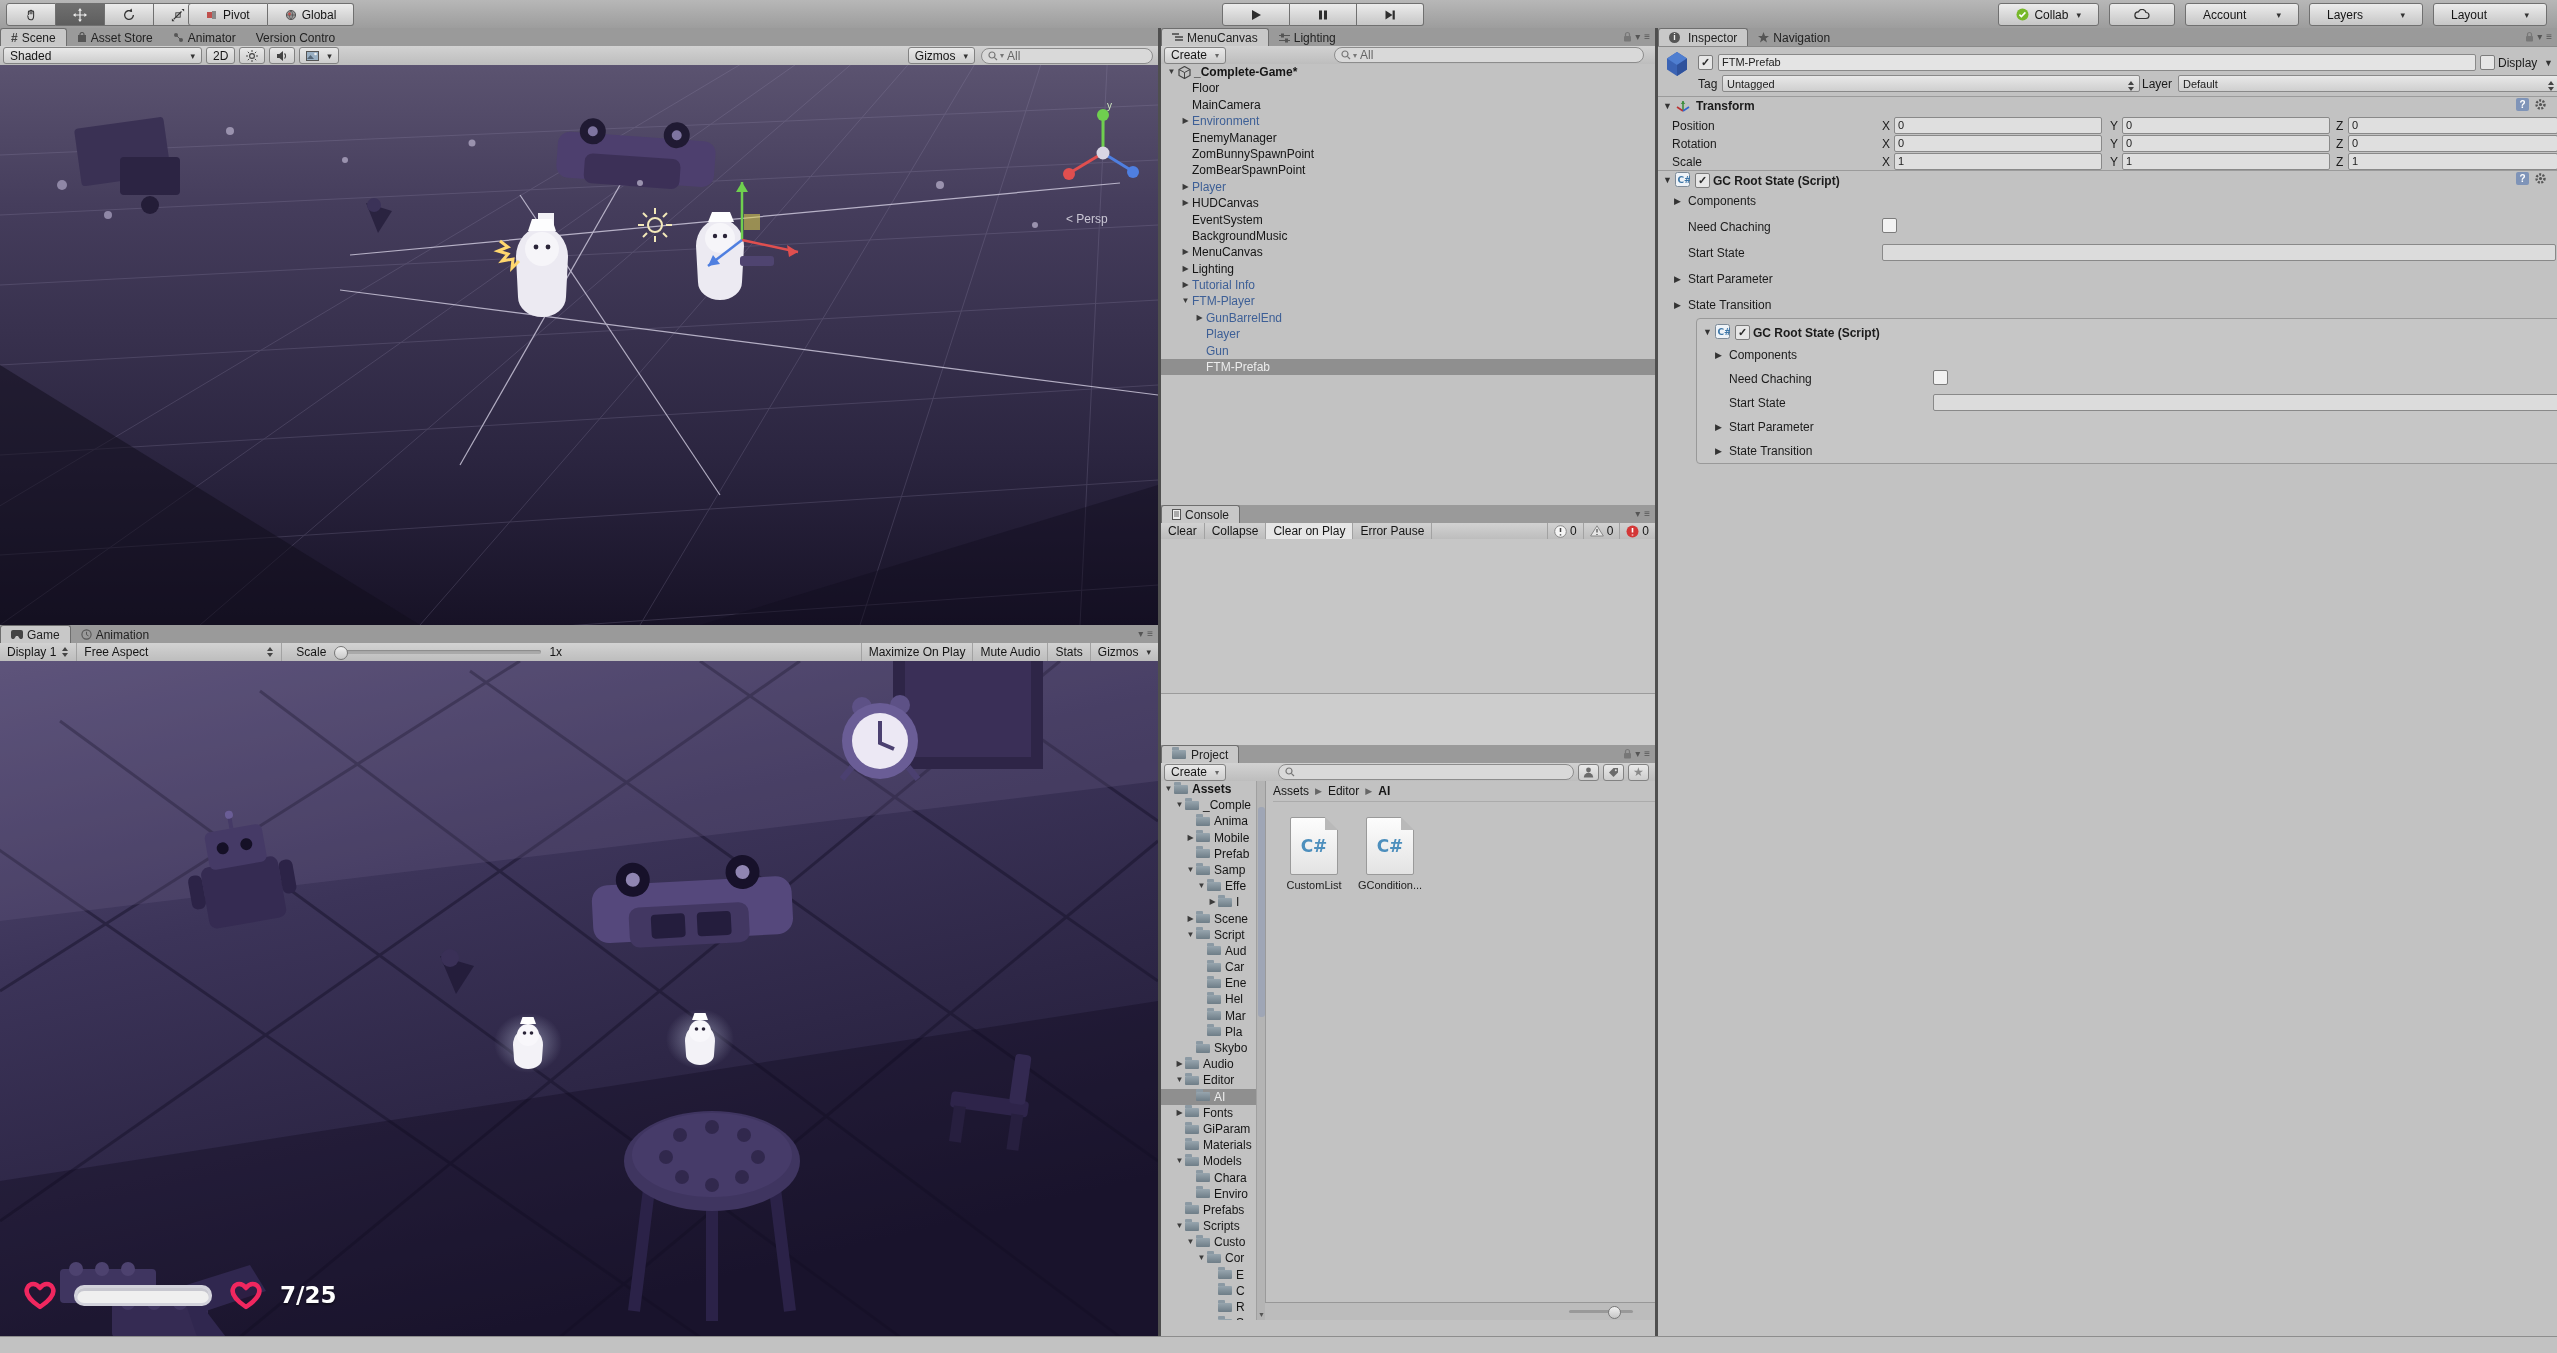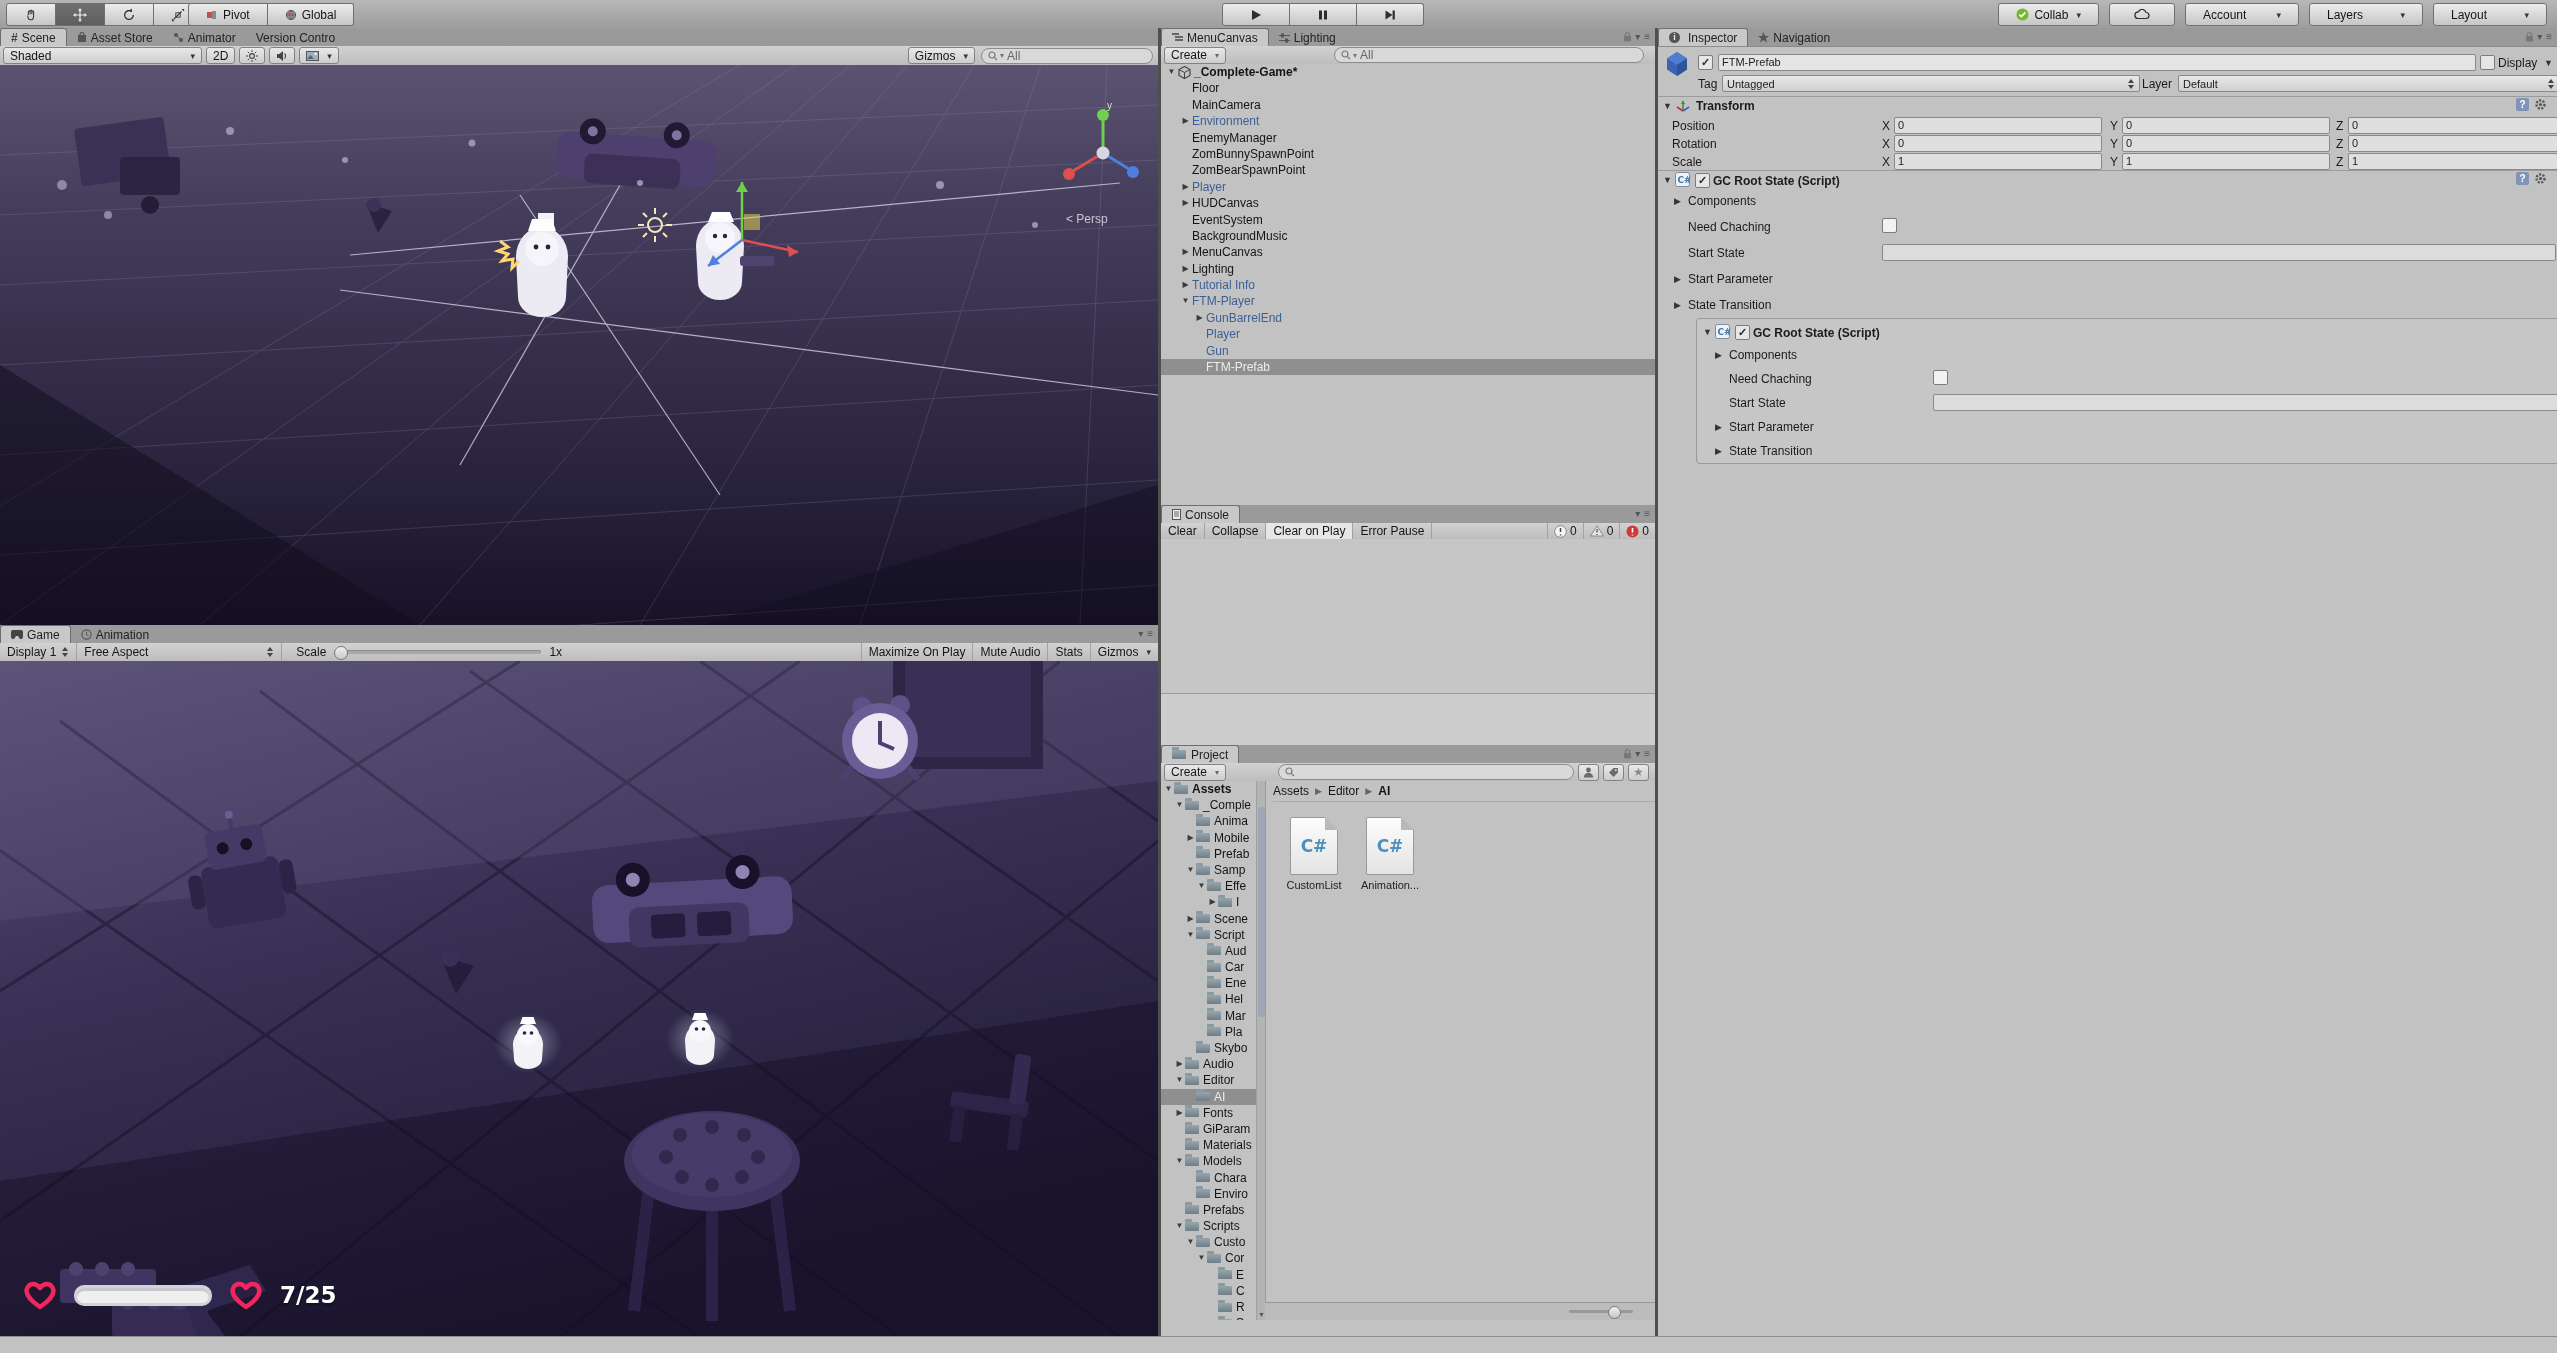--- a/index.html
+++ b/index.html
@@ -49,21 +49,21 @@
   .trow.sel{background:#8f8f8f;color:#ececec;}
   .trow.bold{font-weight:bold;}
   .foldericon{width:14px;height:9px;background:linear-gradient(#97a5ae,#6e7d87);border-radius:1px;position:relative;margin-right:4px;flex:0 0 14px;}
   .foldericon:before{content:"";position:absolute;left:0;top:-3px;width:7px;height:3px;background:#8b99a3;border-radius:1px 1px 0 0;}
   
   .cbadge{display:flex;align-items:center;gap:3px;padding:0 6px;border-left:1px solid #a2a2a2;height:100%;}
   
   .insp-label{position:absolute;color:#1b1b1b;}
   .fold{position:absolute;font-size:9px;color:#333;}
   .ifield{position:absolute;height:15px;background:#dfdfdf;border:1px solid #898989;border-radius:2px;font-size:11px;line-height:14px;padding:0 3px;color:#222;overflow:hidden;}
-  .idrop{position:absolute;height:15px;background:linear-gradient(#e8e8e8,#cfcfcf);border:1px solid #898989;border-radius:2px;font-size:11px;line-height:14px;padding:0 4px;color:#222;display:flex;align-items:center;}
+  .idrop{position:absolute;height:15px;background:linear-gradient(#e8e8e8,#cfcfcf);border:1px solid #898989;border-radius:2px;font-size:11px;line-height:14px;padding:0 4px;color:#222;display:flex;align-items:flex-end;}
   .idrop .udarr{position:absolute;right:4px;}
   .chk{position:absolute;width:13px;height:13px;background:#e6e6e6;border:1px solid #7c7c7c;border-radius:2px;font-size:11px;line-height:12px;text-align:center;color:#2b2b2b;font-weight:bold;}
   .sect-div{position:absolute;left:0;width:100%;height:1px;background:#9b9b9b;}
   .helpicon{position:absolute;width:13px;height:13px;background:#7f94b8;border-radius:2px;color:#fff;font-size:10px;font-weight:bold;text-align:center;line-height:13px;}
   
   .scorehud{position:absolute;width:100%;text-align:center;color:#ffffff;font-weight:bold;font-size:37px;letter-spacing:3px;font-family:"DejaVu Sans",sans-serif;text-shadow:0 2px 3px rgba(20,10,40,.6),0 0 1px #fff;}
   .liveshud{position:absolute;display:flex;align-items:center;gap:16px;}
   .lifebar{width:132px;height:15px;border:3px solid rgba(205,205,215,.85);border-radius:10px;background:#efefef;box-shadow:inset 0 3px 0 rgba(160,160,175,.5);}
   .livestext{color:#fff;font-weight:bold;font-size:23px;font-family:"DejaVu Sans",sans-serif;text-shadow:0 2px 2px rgba(0,0,0,.4);}
   
@@ -967,21 +967,21 @@
           <div class="projfile">
             <div class="csdoc">
                 <span>C#</span>
               </div>
             <div class="filelabel">CustomList</div>
           </div>
           <div class="projfile">
             <div class="csdoc">
                 <span>C#</span>
               </div>
-            <div class="filelabel">Animation...</div>
+            <div class="filelabel">GCondition...</div>
           </div>
         </div>
 
         <div class="abs" style="left:104px;right:0;bottom:0;height:17px;background:#bcbcbc;border-top:1px solid #979797;">
           <div class="abs" style="right:22px;top:7px;width:64px;height:3px;background:#999;border-radius:2px;">
             <div class="abs" style="right:12px;top:-4px;width:11px;height:11px;border-radius:50%;background:linear-gradient(#f0f0f0,#c6c6c6);border:1px solid #777;"></div>
           </div>
         </div>
       </div>
     </div>

